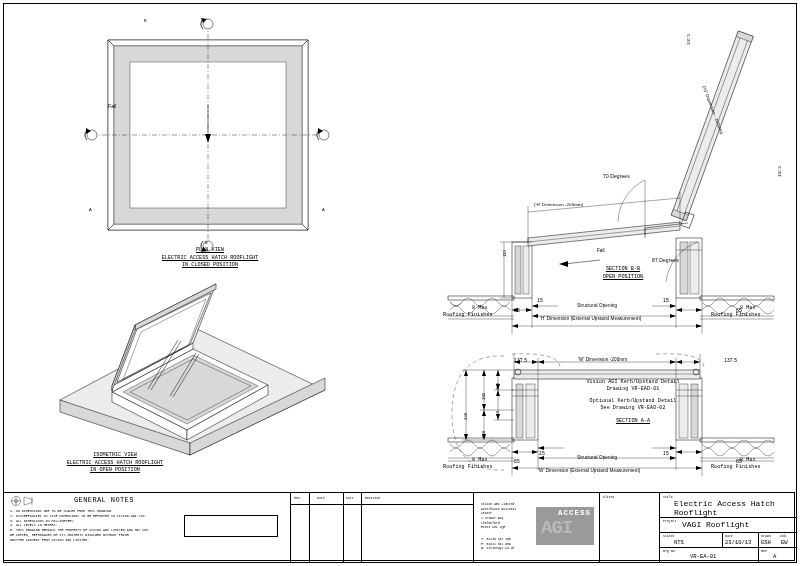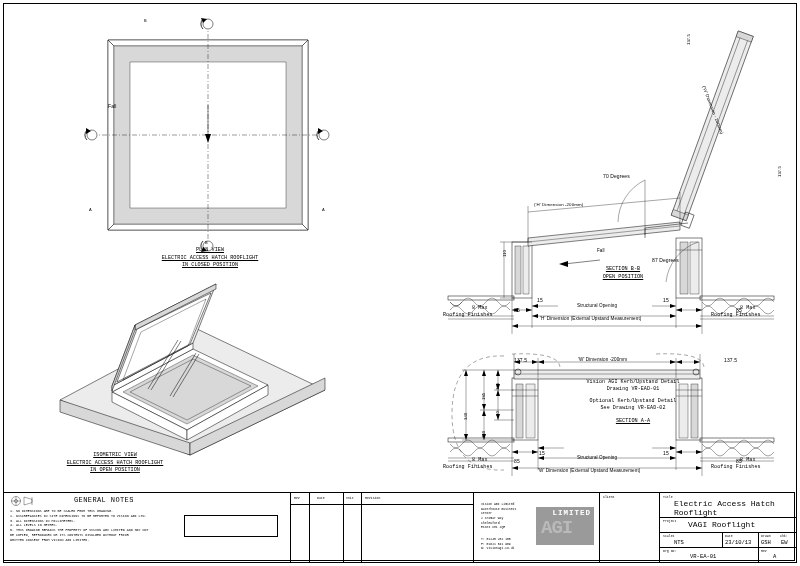--- a/index.html
+++ b/index.html
@@ -421,21 +421,21 @@
         <div>2 Cromar Way</div>
         <div>Chelmsford</div>
         <div>Essex CM1 2QE</div>
       </div>
       <div class="abs tiny2" style="left:7px;top:44px;">
         <div>T: 01245 202 100</div>
         <div>F: 01621 841 989</div>
         <div>W: visionagi.co.uk</div>
       </div>
       <div class="logo" style="left:62px;top:14px;width:58px;height:38px;">
-        <div class="logo-txt" style="right:3px;top:2px;">LIMITED</div>
+        <div class="logo-txt" style="right:3px;top:2px;">ACCESS</div>
         <div class="logo-mark" style="left:5px;top:10px;">AGI</div>
       </div>
     </div>
 
     <div class="abs" style="left:596px;top:0;width:60px;height:69px;border-right:1px solid #000;box-sizing:border-box;">
       <div class="abs hdr" style="left:3px;top:2px;">Client</div>
       <div class="abs val" style="left:6px;top:14px;"></div>
     </div>
 
     <div class="abs" style="left:656px;top:0;width:136px;height:69px;">
@@ -443,21 +443,21 @@
       <div class="tbl-line" style="left:0;top:39px;width:136px;height:1px;"></div>
       <div class="tbl-line" style="left:0;top:54px;width:136px;height:1px;"></div>
       <div class="tbl-line" style="left:62px;top:39px;width:1px;height:15px;"></div>
       <div class="tbl-line" style="left:98px;top:39px;width:1px;height:15px;"></div>
       <div class="tbl-line" style="left:98px;top:54px;width:1px;height:15px;"></div>
 
       <div class="abs hdr" style="left:3px;top:2px;">Title</div>
       <div class="abs" style="left:14px;top:6px;font-size:8px;">Electric Access Hatch Rooflight</div>
 
       <div class="abs hdr" style="left:3px;top:26px;">Project</div>
-      <div class="abs" style="left:28px;top:27px;font-size:8px;">VAGI Rooflight</div>
+      <div class="abs" style="left:22px;top:27px;font-size:8px;">VAGI Rooflight</div>
 
       <div class="abs hdr" style="left:3px;top:41px;">Scales</div>
       <div class="abs val" style="left:14px;top:46px;">NTS</div>
 
       <div class="abs hdr" style="left:65px;top:41px;">Date</div>
       <div class="abs val" style="left:65px;top:46px;">23/10/13</div>
 
       <div class="abs hdr" style="left:101px;top:41px;">Drawn</div>
       <div class="abs val" style="left:101px;top:46px;">GSH</div>
 

